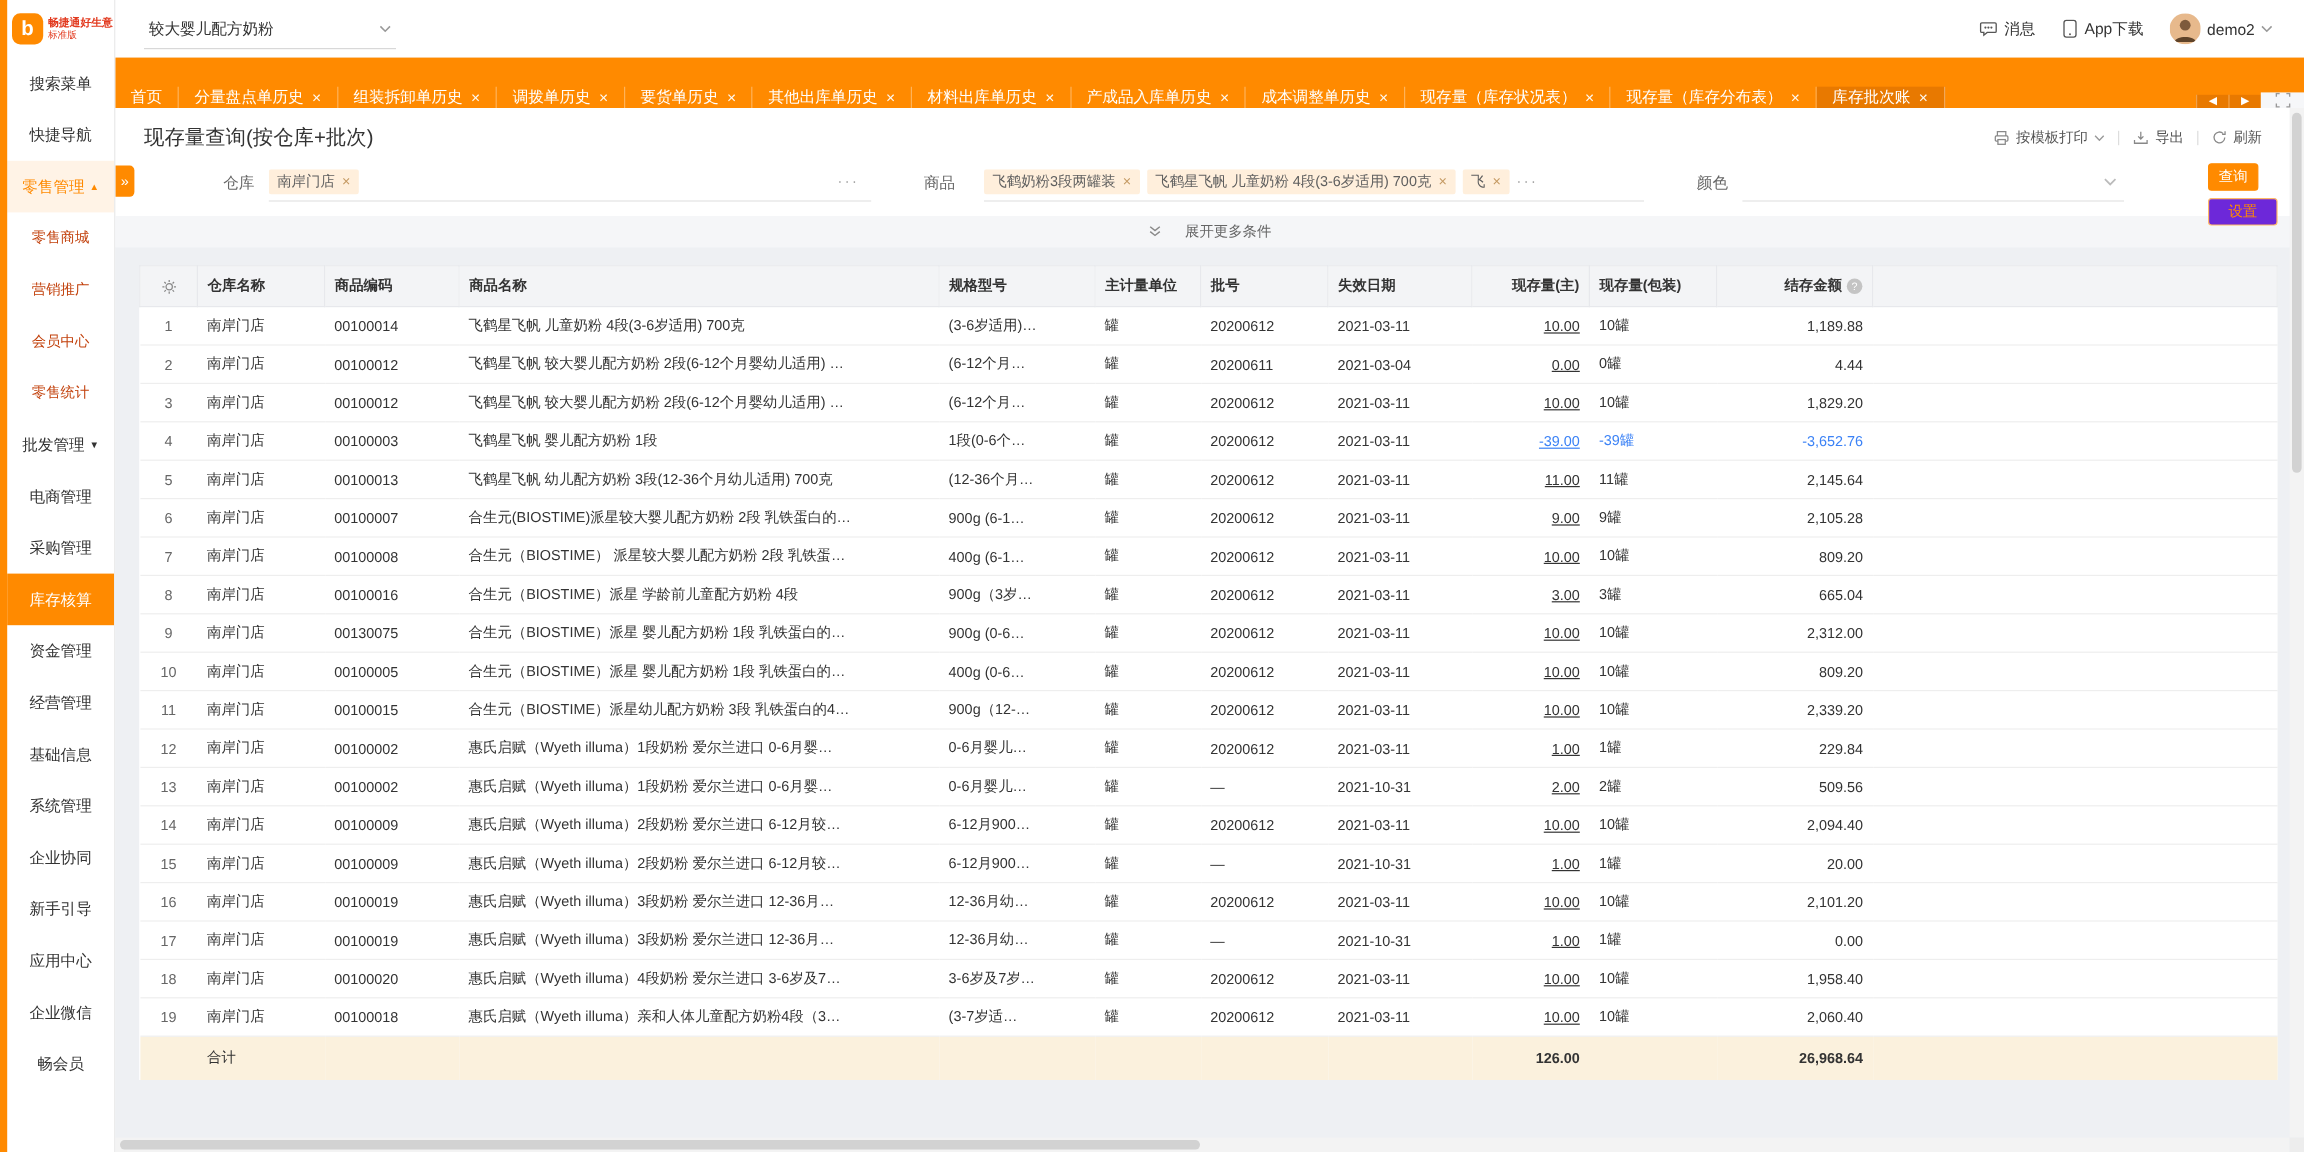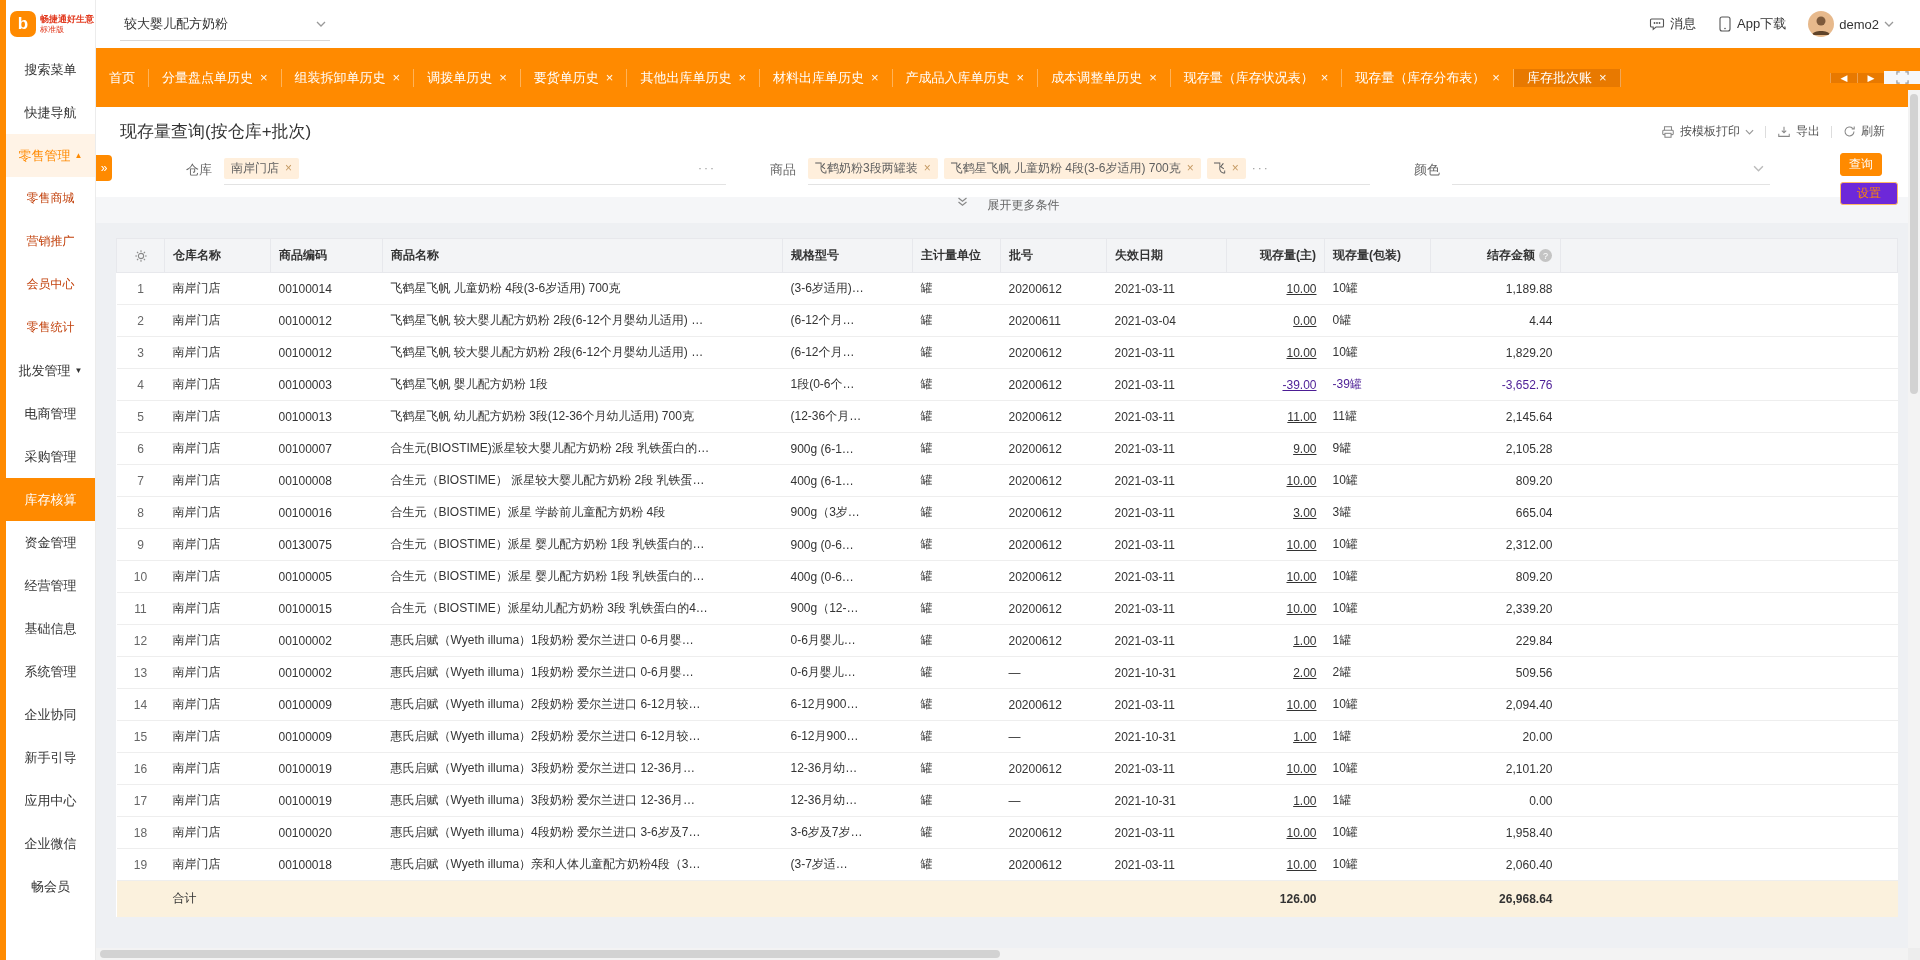--- a/index.html
+++ b/index.html
@@ -27,21 +27,21 @@
   
   .main { flex:1; display:flex; flex-direction:column; min-width:0; }
   .topbar { height:48px; background:#fff; display:flex; align-items:center; padding:0 26px 0 24px; }
   .account-select { display:flex; align-items:center; justify-content:space-between; width:210px;
     border-bottom:1px solid #d8d8d8; padding:7px 4px; font-size:13px; color:#333; cursor:pointer; }
   .topbar-right { margin-left:auto; display:flex; align-items:center; gap:22px; font-size:13px; color:#333; }
   .top-item { display:flex; align-items:center; gap:5px; cursor:pointer; }
   .avatar { width:26px; height:26px; border-radius:50%; overflow:hidden; display:inline-block; flex:none; }
 
   
-  .tabbar { height:59px; background:#ff8a00; display:flex; align-items:center; }
+  .tabbar { height:42px; background:#ff8a00; display:flex; align-items:flex-end; }
   .tabs { flex:1; display:flex; overflow:hidden; }
   .tab { display:flex; align-items:center; gap:7px; padding:0 13px; color:#fff; font-size:13px;
     border-right:1px solid rgba(255,255,255,.35); white-space:nowrap; cursor:pointer; }
   .tab.active { background:#e87900; }
   .tab-close { font-size:13px; opacity:.95; cursor:pointer; }
   .tab-nav { width:27px; display:flex; align-items:center; justify-content:center; background:#e87900;
     color:#fff; font-size:9px; border-left:1px solid rgba(255,255,255,.3); cursor:pointer; }
   .tab-full { width:36px; background:#f6f7f9; display:flex; align-items:center; justify-content:center; cursor:pointer; }
 
   
@@ -52,52 +52,52 @@
   .title-actions { margin-left:auto; display:flex; align-items:center; color:#555; font-size:12px; }
   .t-action { display:flex; align-items:center; gap:5px; padding:0 11px; cursor:pointer; }
   .t-sep { width:1px; height:12px; background:#ddd; }
 
   .filter-row { position:relative; display:flex; gap:44px; padding:4px 150px 12px 90px; align-items:flex-start; }
   .collapse-btn { position:absolute; left:0; top:4px; width:16px; height:26px; background:#ff8a00;
     color:#fff; font-size:12px; display:flex; align-items:center; justify-content:center;
     border-radius:0 4px 4px 0; cursor:pointer; }
   .field { display:flex; align-items:flex-start; }
   .f-warehouse { width:540px; }
-  .f-product { width:600px; }
+  .f-product { width:600px;gap:12px; }
   .f-color { flex:1; }
   .field-label { font-size:13px; color:#666; padding-top:6px; white-space:nowrap; flex:none; }
   .field-content { margin-left:12px; border-bottom:1px solid #e3e3e3; display:flex; align-items:center;
     flex:1; min-height:30px; padding-bottom:3px; overflow:hidden; cursor:text; }
   .tags { display:inline-flex; align-items:center; overflow:hidden; }
   .tag { flex:none; display:inline-flex; align-items:center; background:#ffefdc; border-radius:2px;
     padding:2px 7px; font-size:12px; color:#5f5f5f; margin-right:6px; white-space:nowrap; }
   .tag-x { margin-left:6px; color:#c59a63; cursor:pointer; font-size:12px; }
   .more-dots { color:#999; font-size:12px; letter-spacing:2px; }
   .more-auto { margin-left:auto; padding-right:10px; }
   .caret-right { margin-left:auto; padding-right:6px; display:flex; align-items:center; }
   .filter-buttons { position:absolute; right:22px; top:2px; display:flex; flex-direction:column; gap:6px; }
   .btn-query { width:42px; height:23px; background:#ff8a00; color:#fff; font-size:12px;
     border:1px solid #ff8a00; border-radius:3px; cursor:pointer; font-family:inherit; }
   .btn-settings { width:58px; height:23px; background:#6d28d9; color:#ff8a00; font-size:12px;
     border:1px solid #ffb866; border-radius:3px; cursor:pointer; font-family:inherit; }
-  .more-bar { height:26px; background:#f5f6f8; display:flex; justify-content:center;
+  .more-bar { height:26px; background:#f5f6f8; display:flex; align-items:center; justify-content:center;
     gap:20px; font-size:12px; color:#666; cursor:pointer; }
 
   
   .table-card { margin:15px 22px 0 20px; background:#fff; }
   table { border-collapse:collapse; width:100%; table-layout:fixed; font-size:12px; color:#333; }
   thead th { background:#f3f4f6; height:34px; font-weight:bold; border:1px solid #e7e8ec;
     padding:0 8px; text-align:left; white-space:nowrap; overflow:hidden; }
   thead th.num { text-align:right; }
   tbody td { height:32px; border-bottom:1px solid #eeeeee; padding:0 8px; white-space:nowrap;
     overflow:hidden; text-overflow:ellipsis; }
   td.num { text-align:right; }
   .c-rownum { text-align:center !important; color:#666; }
   .qlink { text-decoration:underline; cursor:pointer; }
-  .neg { color:#4c1d95; }
+  .neg { color:#3b82f6; }
   tfoot td { background:#fbf1dd; height:36px; padding:0 8px; border-top:1px solid #f2e2c4; }
   tfoot td.bold { font-weight:bold; }
   .info-dot { display:inline-flex; width:13px; height:13px; border-radius:50%; background:#c4c4c4;
     color:#fff; font-size:9px; align-items:center; justify-content:center; margin-left:4px;
     vertical-align:middle; font-weight:normal; }
   .gear-wrap { display:flex; justify-content:center; }
 
   
   .vscroll { position:absolute; right:0; top:90px; bottom:12px; width:12px; background:#f3f3f3; }
   .vscroll .thumb { position:absolute; top:4px; left:2px; width:8px; height:300px; background:#d2d2d2; border-radius:4px; }

